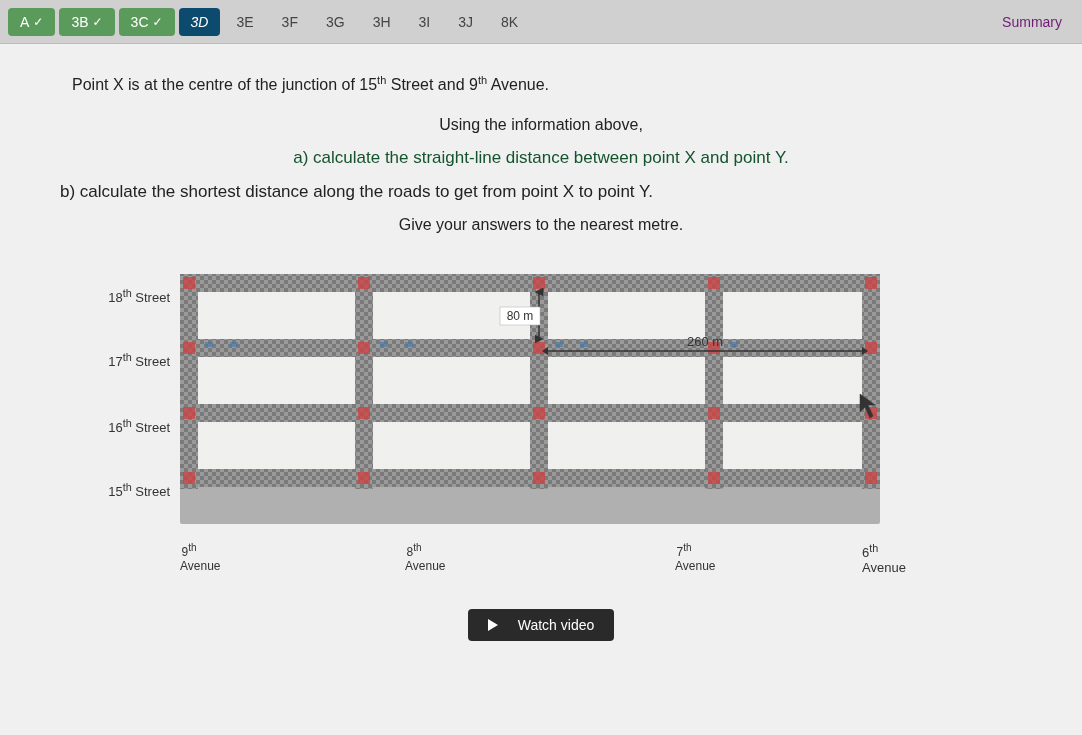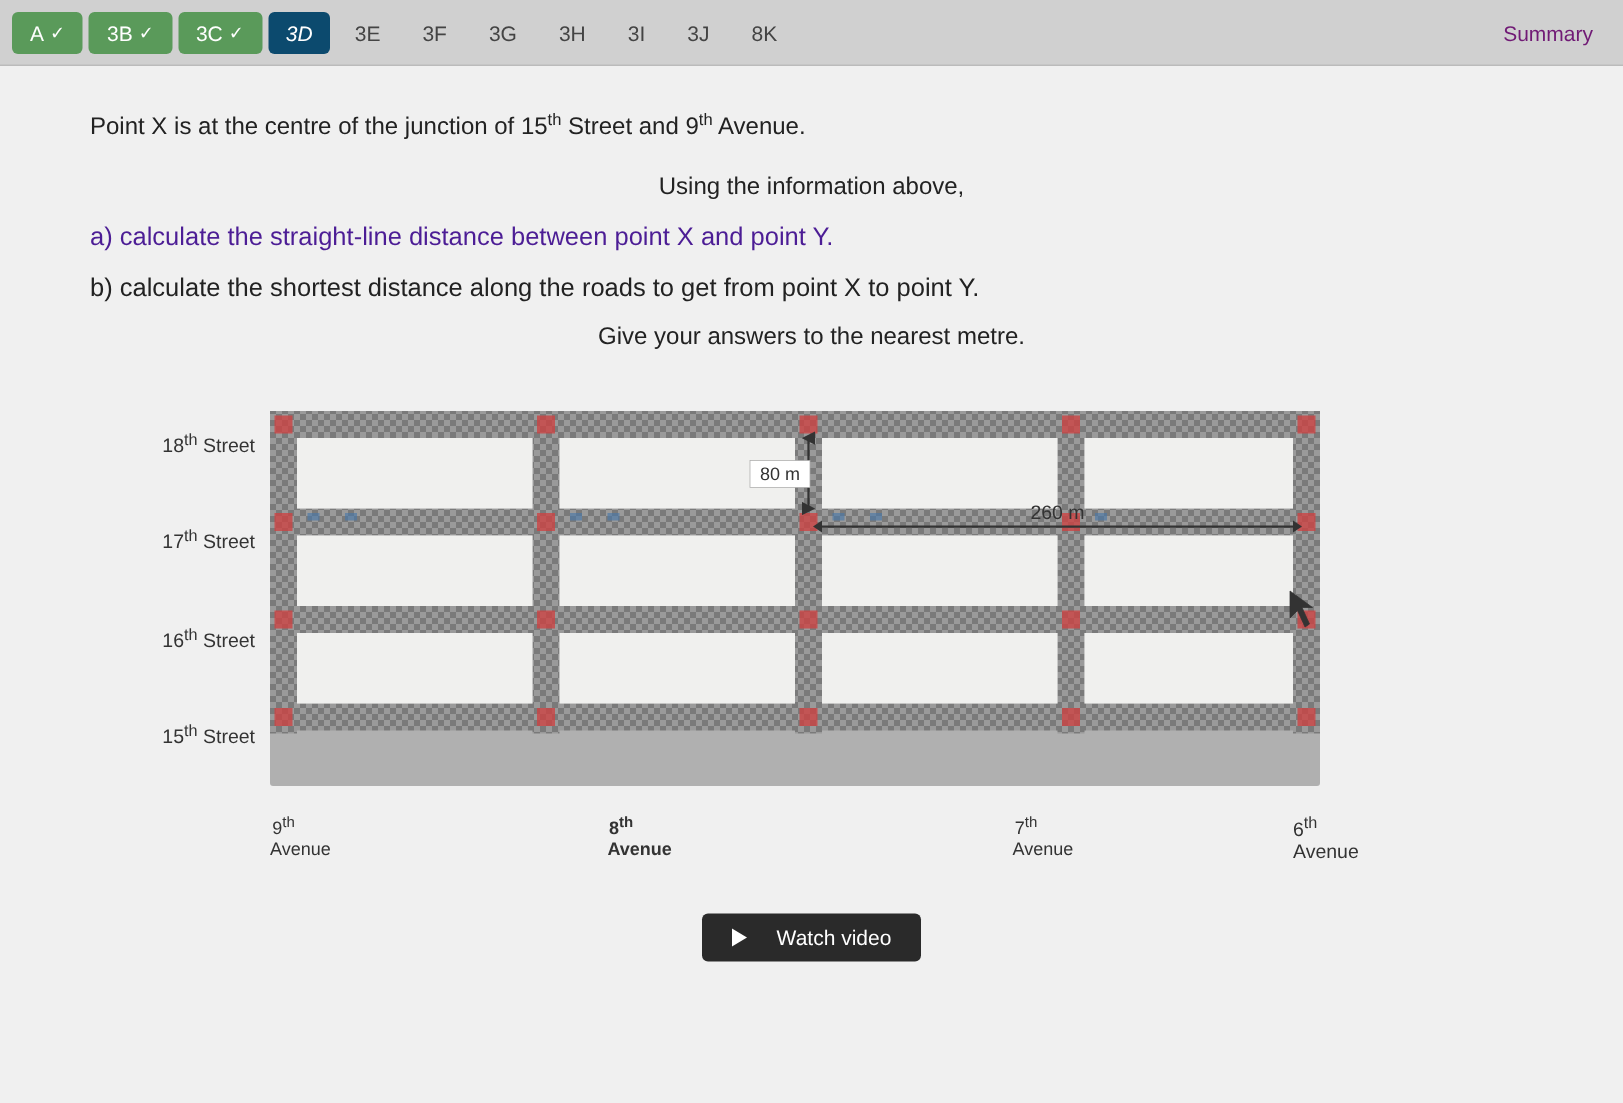--- a/index.html
+++ b/index.html
@@ -62,35 +62,37 @@
       background: #f0f0f0;
       padding: 28px 60px 20px 60px;
       min-height: 691px;
     }
 
     .problem-text {
       font-size: 16px;
       color: #222;
       line-height: 1.6;
       margin-bottom: 8px;
+      margin-left: 12px;
     }
     .problem-text sup {
       font-size: 11px;
     }
 
     .using-info {
       text-align: center;
       font-size: 16px;
       color: #222;
       margin: 18px 0 14px 0;
     }
 
     .question-a {
+      text-align: center;
       font-size: 17px;
-      color: #4c1d95;
+      color: #14532d;
       margin: 10px 0 14px 0;
     }
 
     .question-b {
       text-align: left;
       font-size: 17px;
       color: #222;
       margin: 4px 0 14px 0;
     }
 
@@ -318,21 +320,21 @@
 
         <text x="525" y="82" text-anchor="middle" font-size="13" fill="#333">260 m</text>
 
         <polygon points="680,130 680,148 685,143 690,154 693,152 688,141 695,141" fill="#333" stroke="#333" stroke-width="0.5"></polygon>
 
       </svg>
 
       
       <div style="display:flex; justify-content:space-between; width:700px; margin-top:4px;">
         <span style="font-size:12px; color:#333; width:18px; text-align:center;">9<sup>th</sup> Avenue</span>
-        <span style="font-size:12px; color:#333; width:18px; text-align:center; margin-left:112px;font-weight:bold;">8<sup>th</sup> Avenue</span>
+        <span style="font-size:12px; color:#333; width:18px; text-align:center; margin-left:112px;">8<sup>th</sup> Avenue</span>
         <span style="font-size:12px; color:#333; width:18px; text-align:center; margin-left:157px;">7<sup>th</sup> Avenue</span>
         <span style="font-size:13px; color:#333; width:18px; margin-left:74px;">6<sup>th</sup> Avenue</span>
       </div>
     </div>
   </div>
 
   <div style="display:flex; justify-content:center; margin-top:16px;">
     <div class="watch-video-btn">
       <div class="play-icon"></div>
       <span>Watch video</span>

